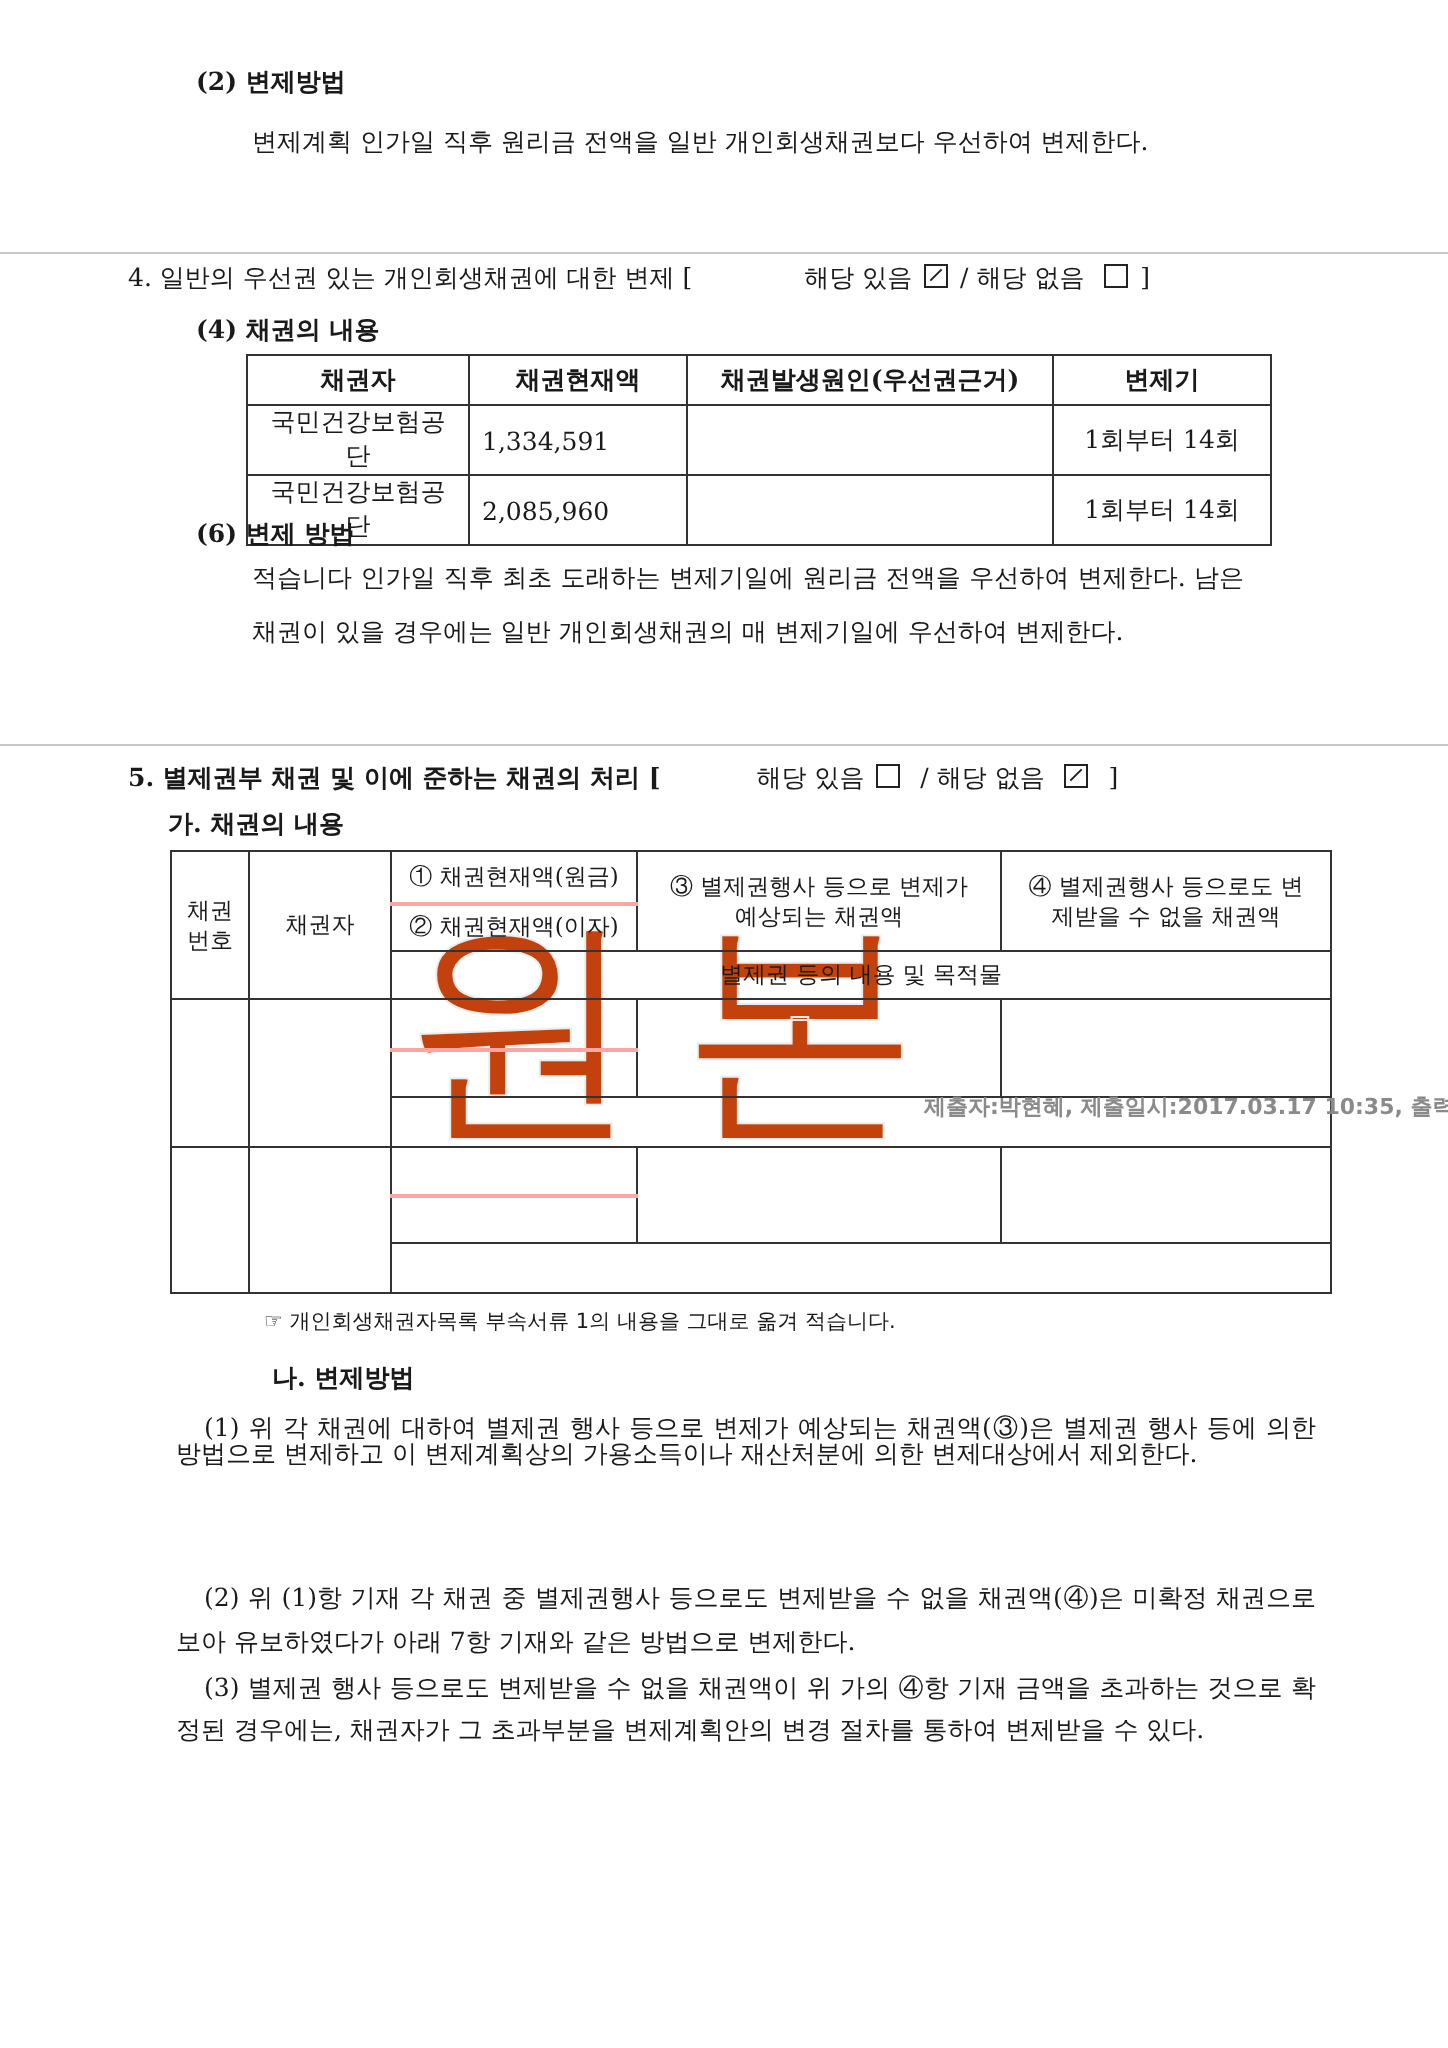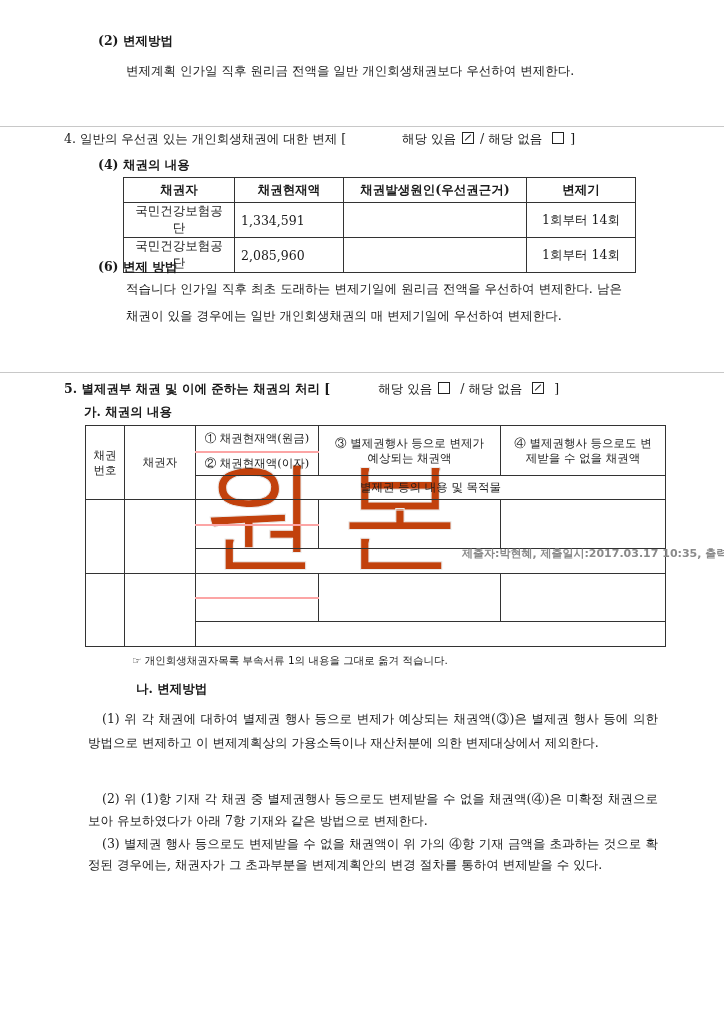--- a/index.html
+++ b/index.html
@@ -176,15 +176,15 @@
   </tr>
 </tbody>
   </table>
 
 <div class="stamp">제출자:박현혜, 제출일시:2017.03.17 10:35, 출력</div>
 
 <div class="abs note" style="left:132px; top:654px;">☞ 개인회생채권자목록 부속서류 1의 내용을 그대로 옮겨 적습니다.</div>
 
 <div class="abs bold" style="left:88px; top:681px;margin-left:48px;">나. 변제방법</div>
 
-<div class="para" style="left:88px; top:707px; width:570px; text-indent:14px; line-height:24px;">(1) 위 각 채권에 대하여 별제권 행사 등으로 변제가 예상되는 채권액(③)은 별제권 행사 등에 의한 방법으로 변제하고 이 변제계획상의 가용소득이나 재산처분에 의한 변제대상에서 제외한다.</div>
+<div class="para" style="left:88px; top:707px; width:570px; text-indent:14px; line-height:13px;">(1) 위 각 채권에 대하여 별제권 행사 등으로 변제가 예상되는 채권액(③)은 별제권 행사 등에 의한 방법으로 변제하고 이 변제계획상의 가용소득이나 재산처분에 의한 변제대상에서 제외한다.</div>
 <div class="para" style="left:88px; top:788px; width:570px; text-indent:14px; line-height:22px;">(2) 위 (1)항 기재 각 채권 중 별제권행사 등으로도 변제받을 수 없을 채권액(④)은 미확정 채권으로 보아 유보하였다가 아래 7항 기재와 같은 방법으로 변제한다.</div>
 <div class="para" style="left:88px; top:833px; width:570px; text-indent:14px; line-height:21px;">(3) 별제권 행사 등으로도 변제받을 수 없을 채권액이 위 가의 ④항 기재 금액을 초과하는 것으로 확정된 경우에는, 채권자가 그 초과부분을 변제계획안의 변경 절차를 통하여 변제받을 수 있다.</div>
 
 </body></html>

